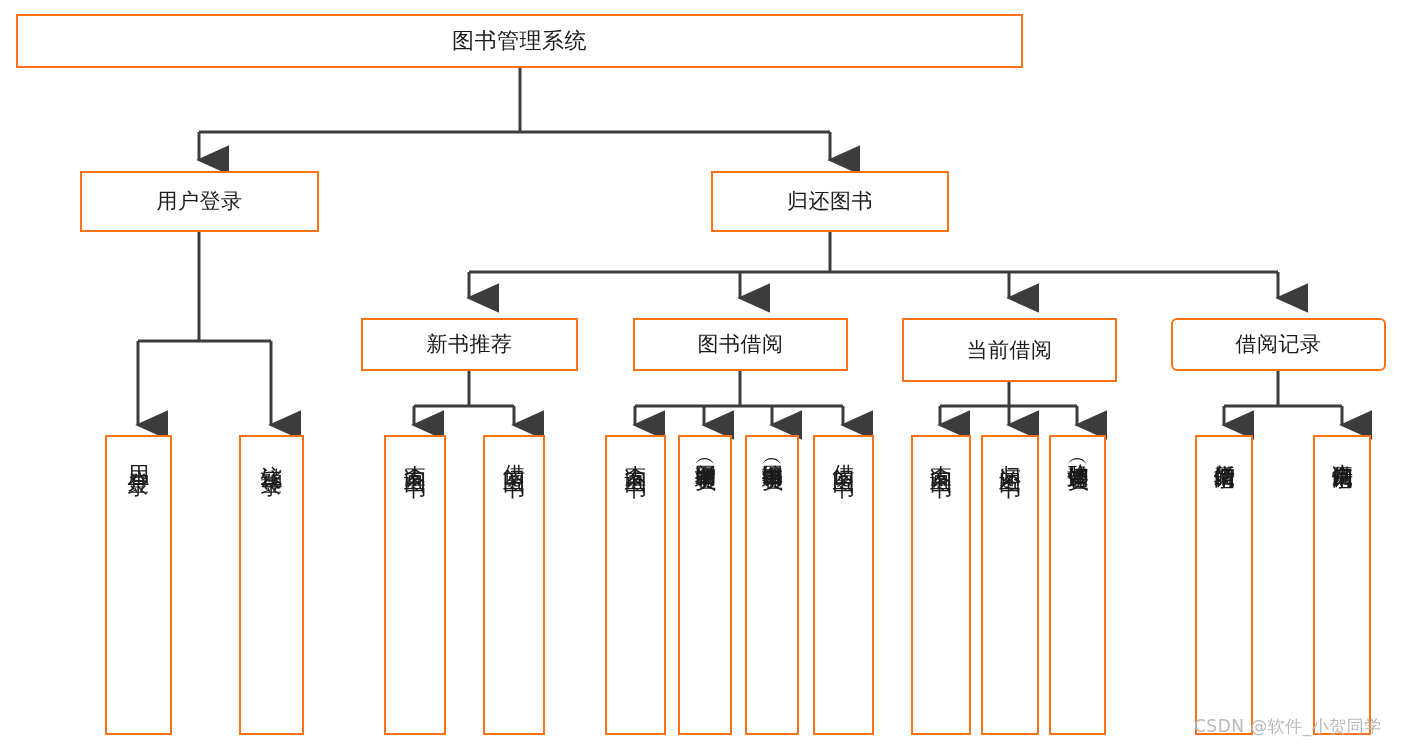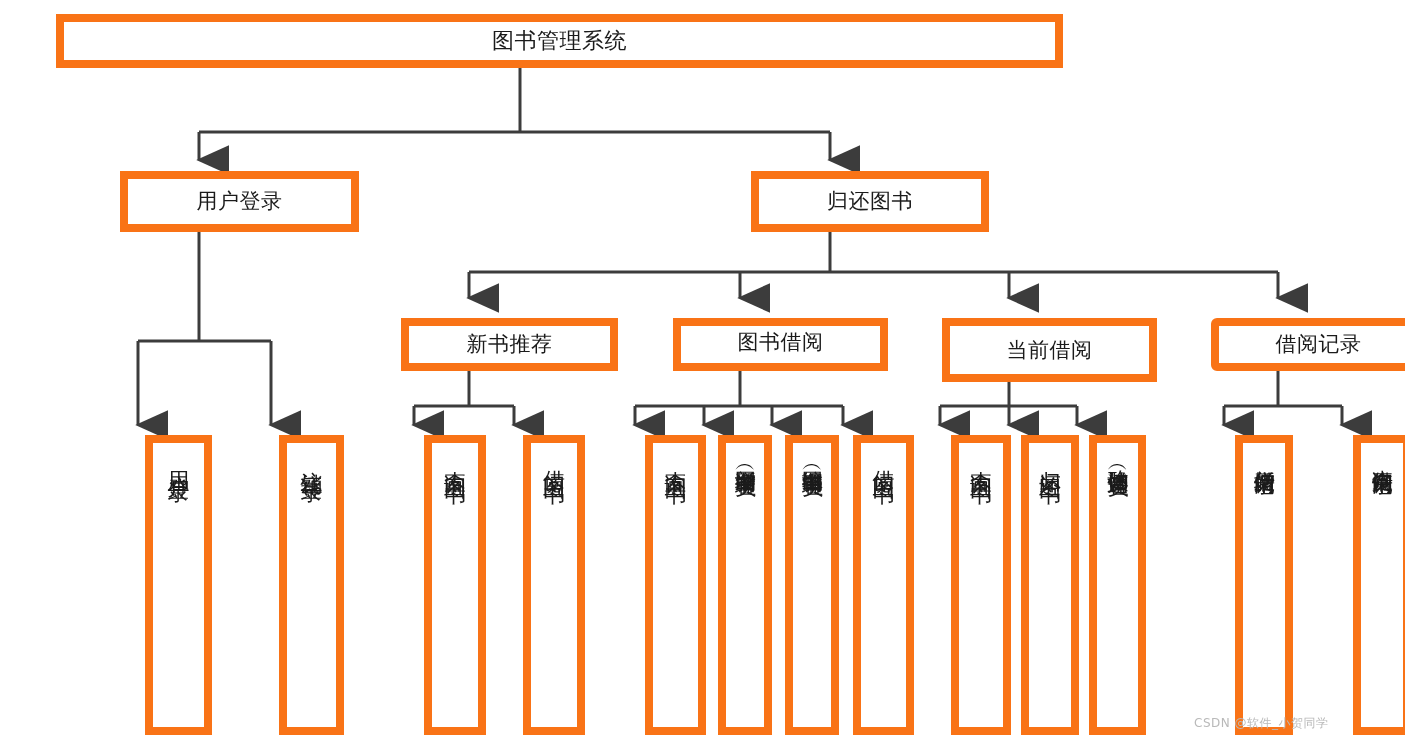--- a/index.html
+++ b/index.html
@@ -25,26 +25,25 @@
     position: absolute;
     left: 0; top: 0;
     width: 1405px;
     height: 747px;
     pointer-events: none;
   }
   .node {
     position: absolute;
     box-sizing: border-box;
     background: #ffffff;
-    border: 8px solid #f97316;
+    border: 2px solid #f97316;
     display: flex;
     align-items: center;
     justify-content: center;
     color: #1b1b1b;
-    margin-left: 40px;
   }
   .node-label {
     display: block;
     text-align: center;
     line-height: 1.16;
     letter-spacing: 0.5px;
     white-space: nowrap;
   }
   
   .node.horizontal .node-label {
@@ -66,21 +65,21 @@
     line-height: 1.0;
     letter-spacing: 4px;
     white-space: nowrap;
   }
   .node.leaf.tall-text .node-label {
     font-size: 21px;
     letter-spacing: 1px;
   }
   .watermark {
     position: absolute;
-    font-size: 12px;
+    font-size: 17px;
     color: #b9b9b9;
     white-space: nowrap;
     letter-spacing: 0.5px;
   }
 </style>
 </head>
 <body>
 
 <div id="diagram-root">
 
@@ -143,21 +142,21 @@
   </div>
 
   <div class="node horizontal" style="left:711px; top:171px; width:238px; height:61px;">
     <span class="node-label">归还图书</span>
   </div>
 
   <div class="node horizontal" style="left:361px; top:318px; width:217px; height:53px;">
     <span class="node-label">新书推荐</span>
   </div>
 
-  <div class="node horizontal" style="left:633px; top:318px; width:215px; height:53px;font-family:Liberation Mono, monospace;">
+  <div class="node horizontal" style="left:633px; top:318px; width:215px; height:53px;">
     <span class="node-label">图书借阅</span>
   </div>
 
   <div class="node horizontal" style="left:902px; top:318px; width:215px; height:64px;">
     <span class="node-label">当前借阅</span>
   </div>
 
   <div class="node horizontal" style="left:1171px; top:318px; width:215px; height:53px;border-radius:6px;">
     <span class="node-label">借阅记录</span>
   </div>

